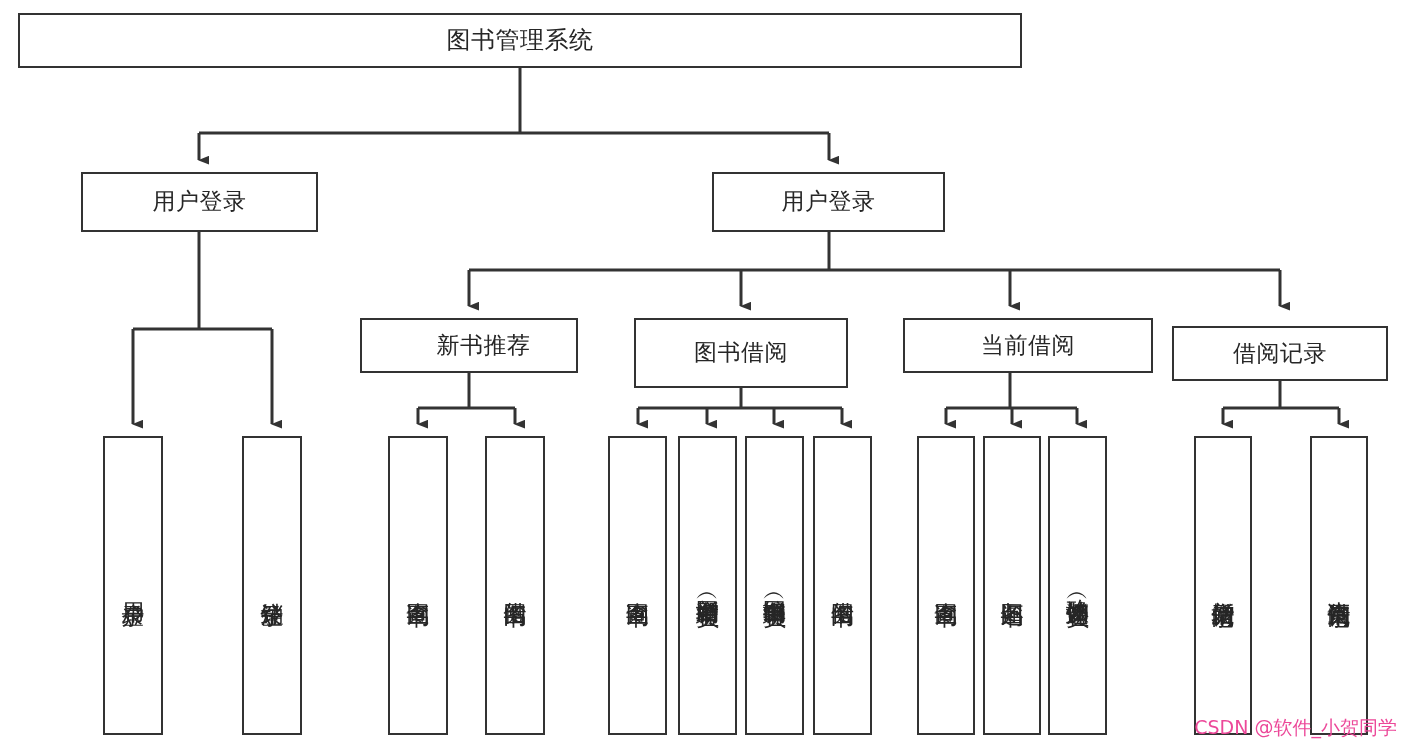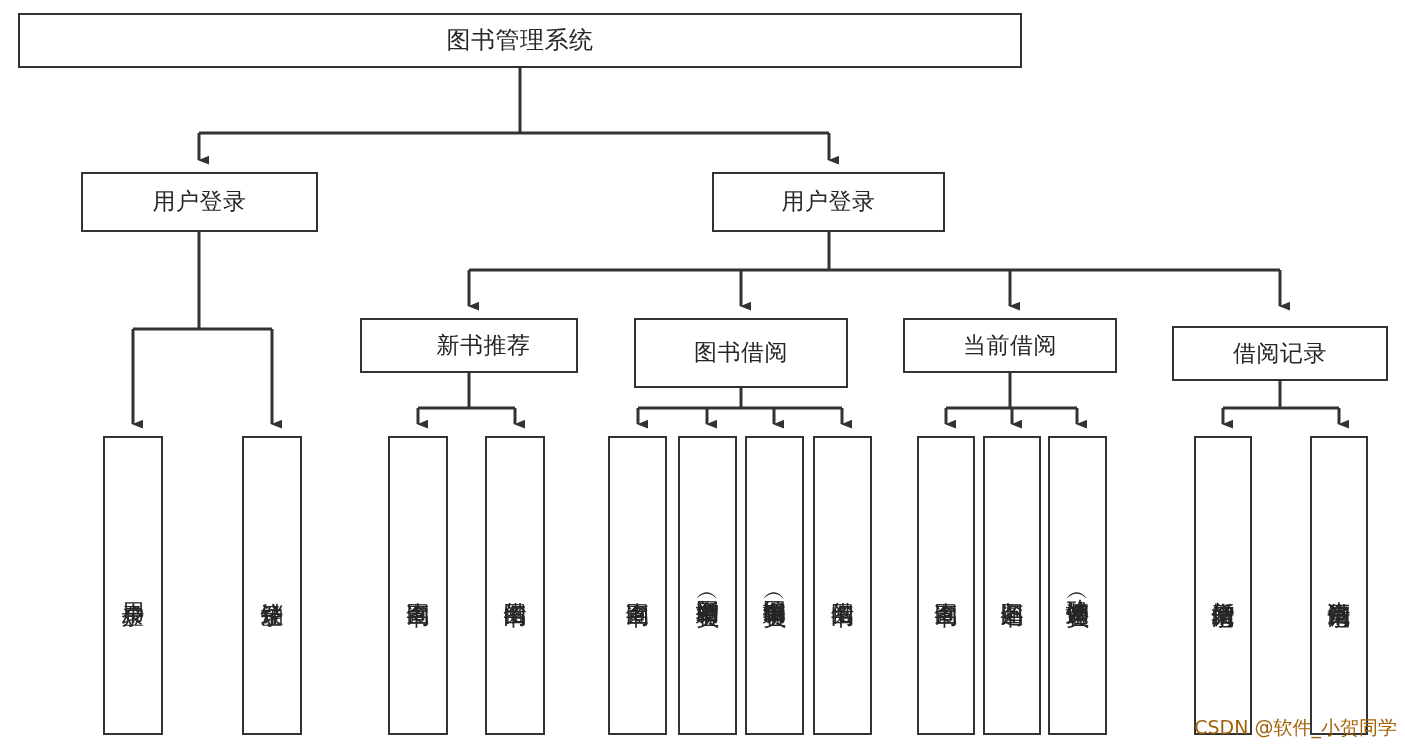--- a/index.html
+++ b/index.html
@@ -53,21 +53,21 @@
     white-space: nowrap;
   }
   .node.vert span {
     display: block;
   }
   #watermark {
     position: absolute;
     right: 8px;
     bottom: 6px;
     font-size: 19px;
-    color: #a16207;
+    color: #ec4899;
     font-family: "DejaVu Sans", "Liberation Sans", sans-serif;
     white-space: nowrap;
     pointer-events: none;
   }
 </style>
 </head>
 <body>
 
 <div id="canvas">
 
@@ -131,21 +131,21 @@
   <div class="node horiz" style="left:712px; top:172px; width:233px; height:60px;">
     <span>用户登录</span>
   </div>
 
   <div class="node horiz" style="left:360px; top:318px; width:218px; height:55px;padding-left:29px;">
     <span>新书推荐</span>
   </div>
   <div class="node horiz" style="left:634px; top:318px; width:214px; height:70px;">
     <span>图书借阅</span>
   </div>
-  <div class="node horiz" style="left:903px; top:318px; width:214px; height:55px;">
+  <div class="node horiz" style="left:903px; top:318px; width:250px; height:55px;">
     <span>当前借阅</span>
   </div>
   <div class="node horiz" style="left:1172px; top:326px; width:216px; height:55px;">
     <span>借阅记录</span>
   </div>
 
   <div class="node vert" style="left:103px; top:436px; width:60px; height:299px;">
     <span>用户登录</span>
   </div>
   <div class="node vert" style="left:242px; top:436px; width:60px; height:299px;">

